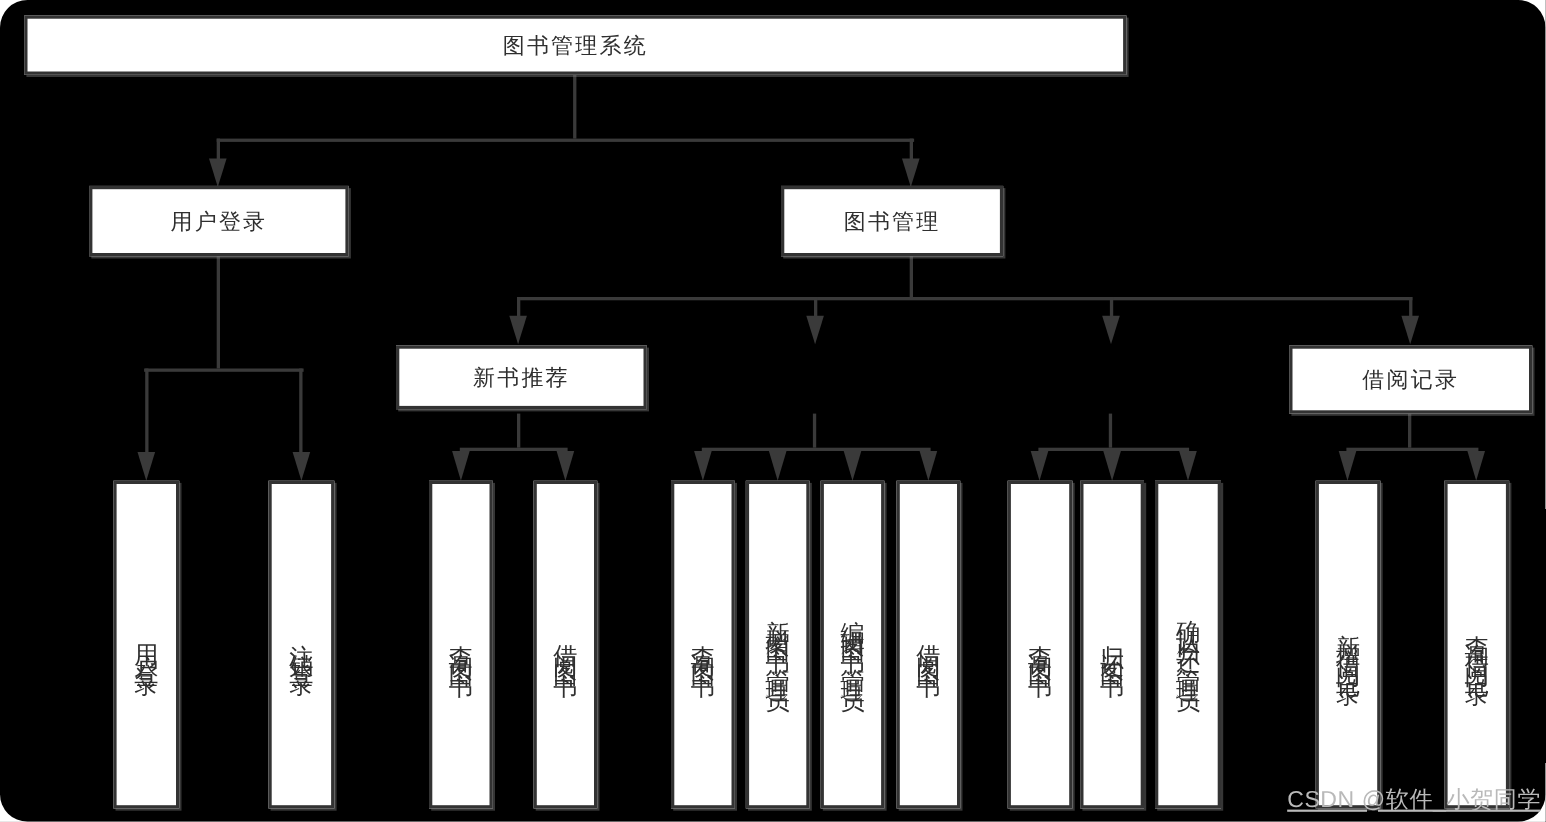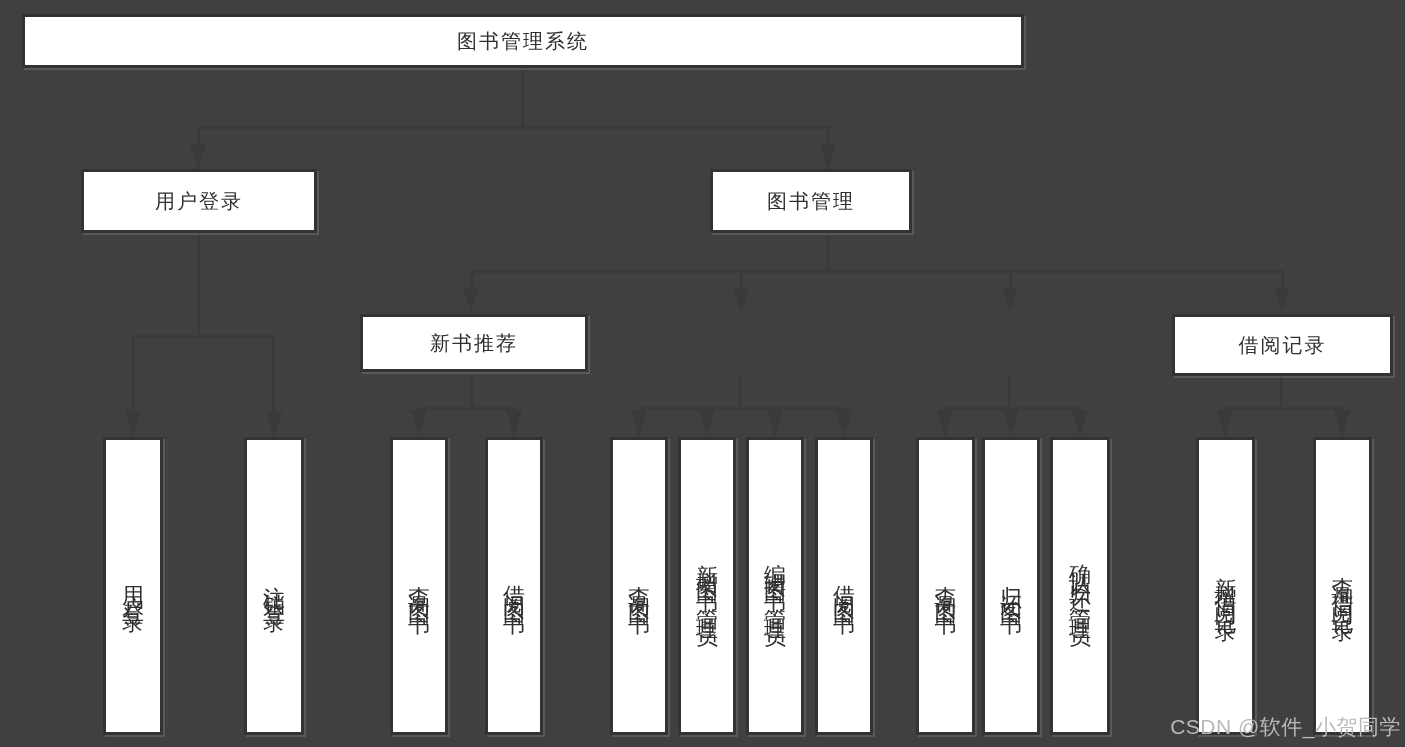--- a/index.html
+++ b/index.html
@@ -1,21 +1,22 @@
 <!DOCTYPE html>
 <html><head>
 <meta charset="utf-8">
 <style>
   html,body{margin:0;padding:0;background:#ffffff;}
   #canvas{
     position:relative;
     width:1405px;height:747px;
-    background:#404040;
+    background:#000000;
     font-family:"Liberation Sans","DejaVu Sans",sans-serif;
     overflow:hidden;
+    border-radius:25px;
   }
   .box{
     position:absolute;
     box-sizing:border-box;
     background:#ffffff;
     border:3px solid #333333;
     box-shadow:2px 2px 0 rgba(120,120,120,0.45);
     display:flex;align-items:center;justify-content:center;
     color:#2f2f2f;
     z-index:2;
@@ -47,20 +48,21 @@
   }
   .ah.short{border-top-width:27px;}
   .watermark{
     position:absolute;
     right:4px;top:713px;
     font-size:21px;
     color:#b9b9b9;
     letter-spacing:0.5px;
     white-space:nowrap;
     z-index:5;
+    text-decoration:underline;
   }
 </style>
 </head>
 <body>
 
 <div id="canvas">
 
   <div class="box h" style="left:22px;top:14px;width:1002px;height:54px">
     <span class="lbl">图书管理系统</span>
   </div>

